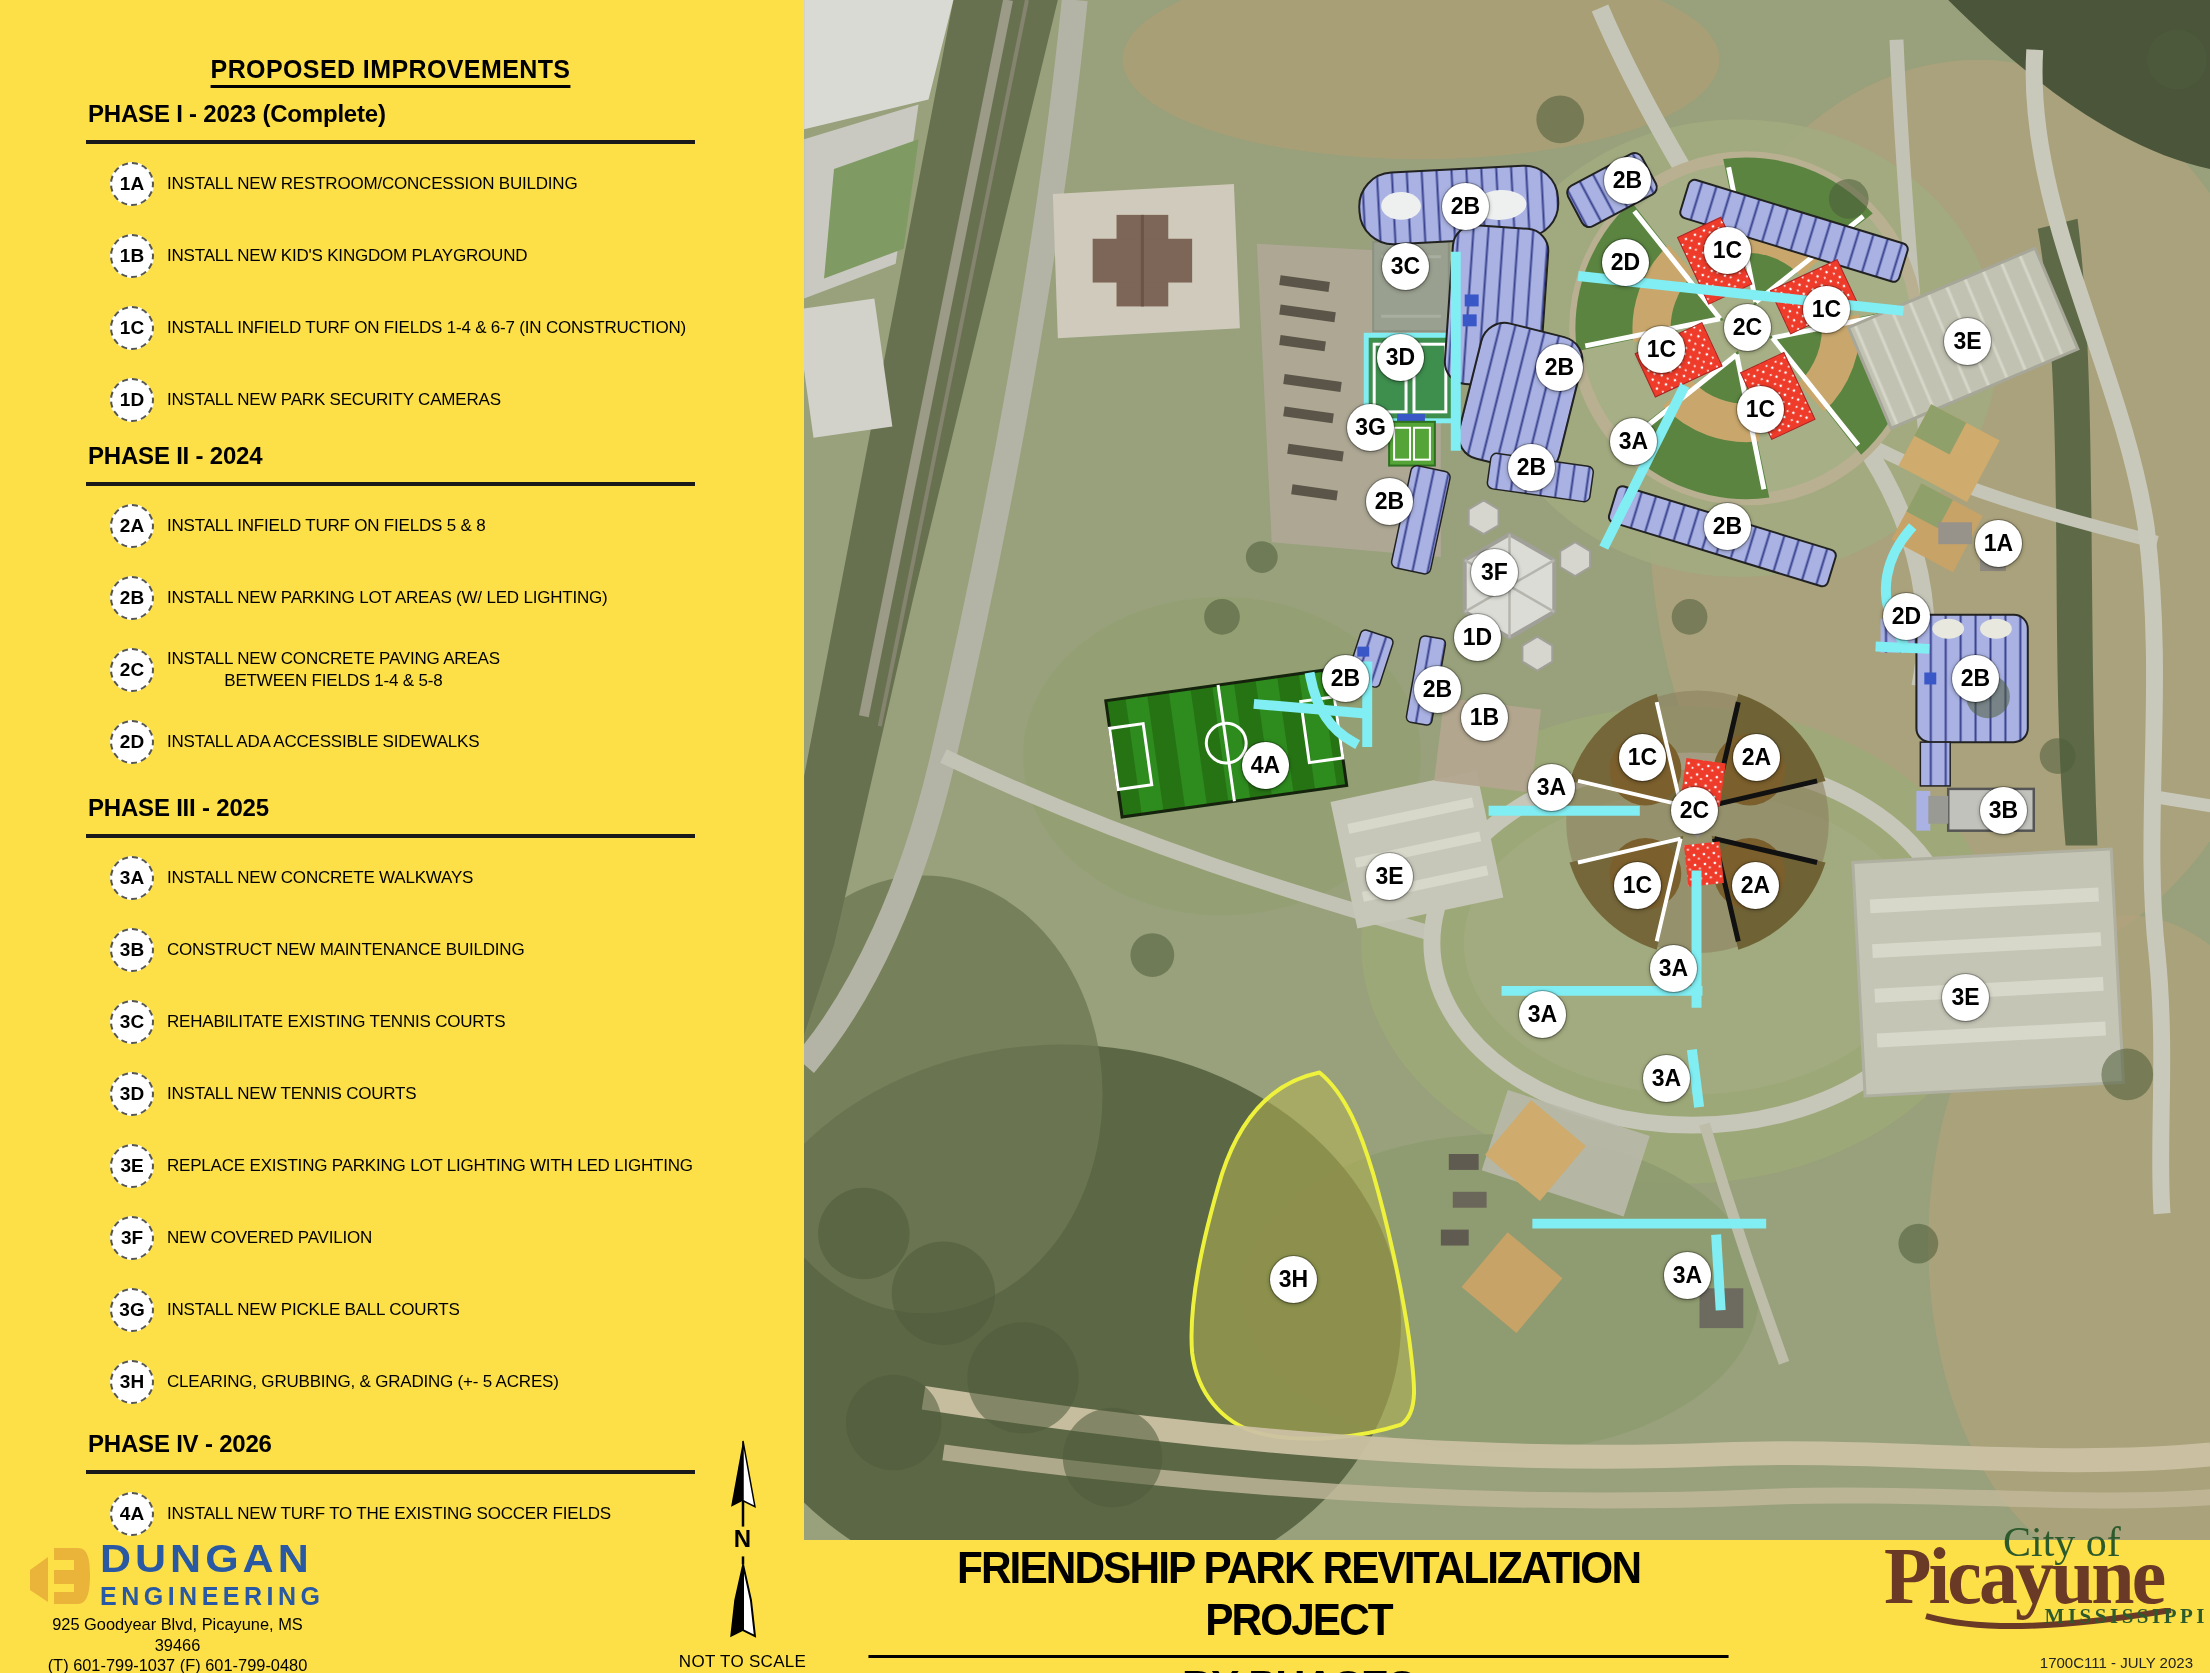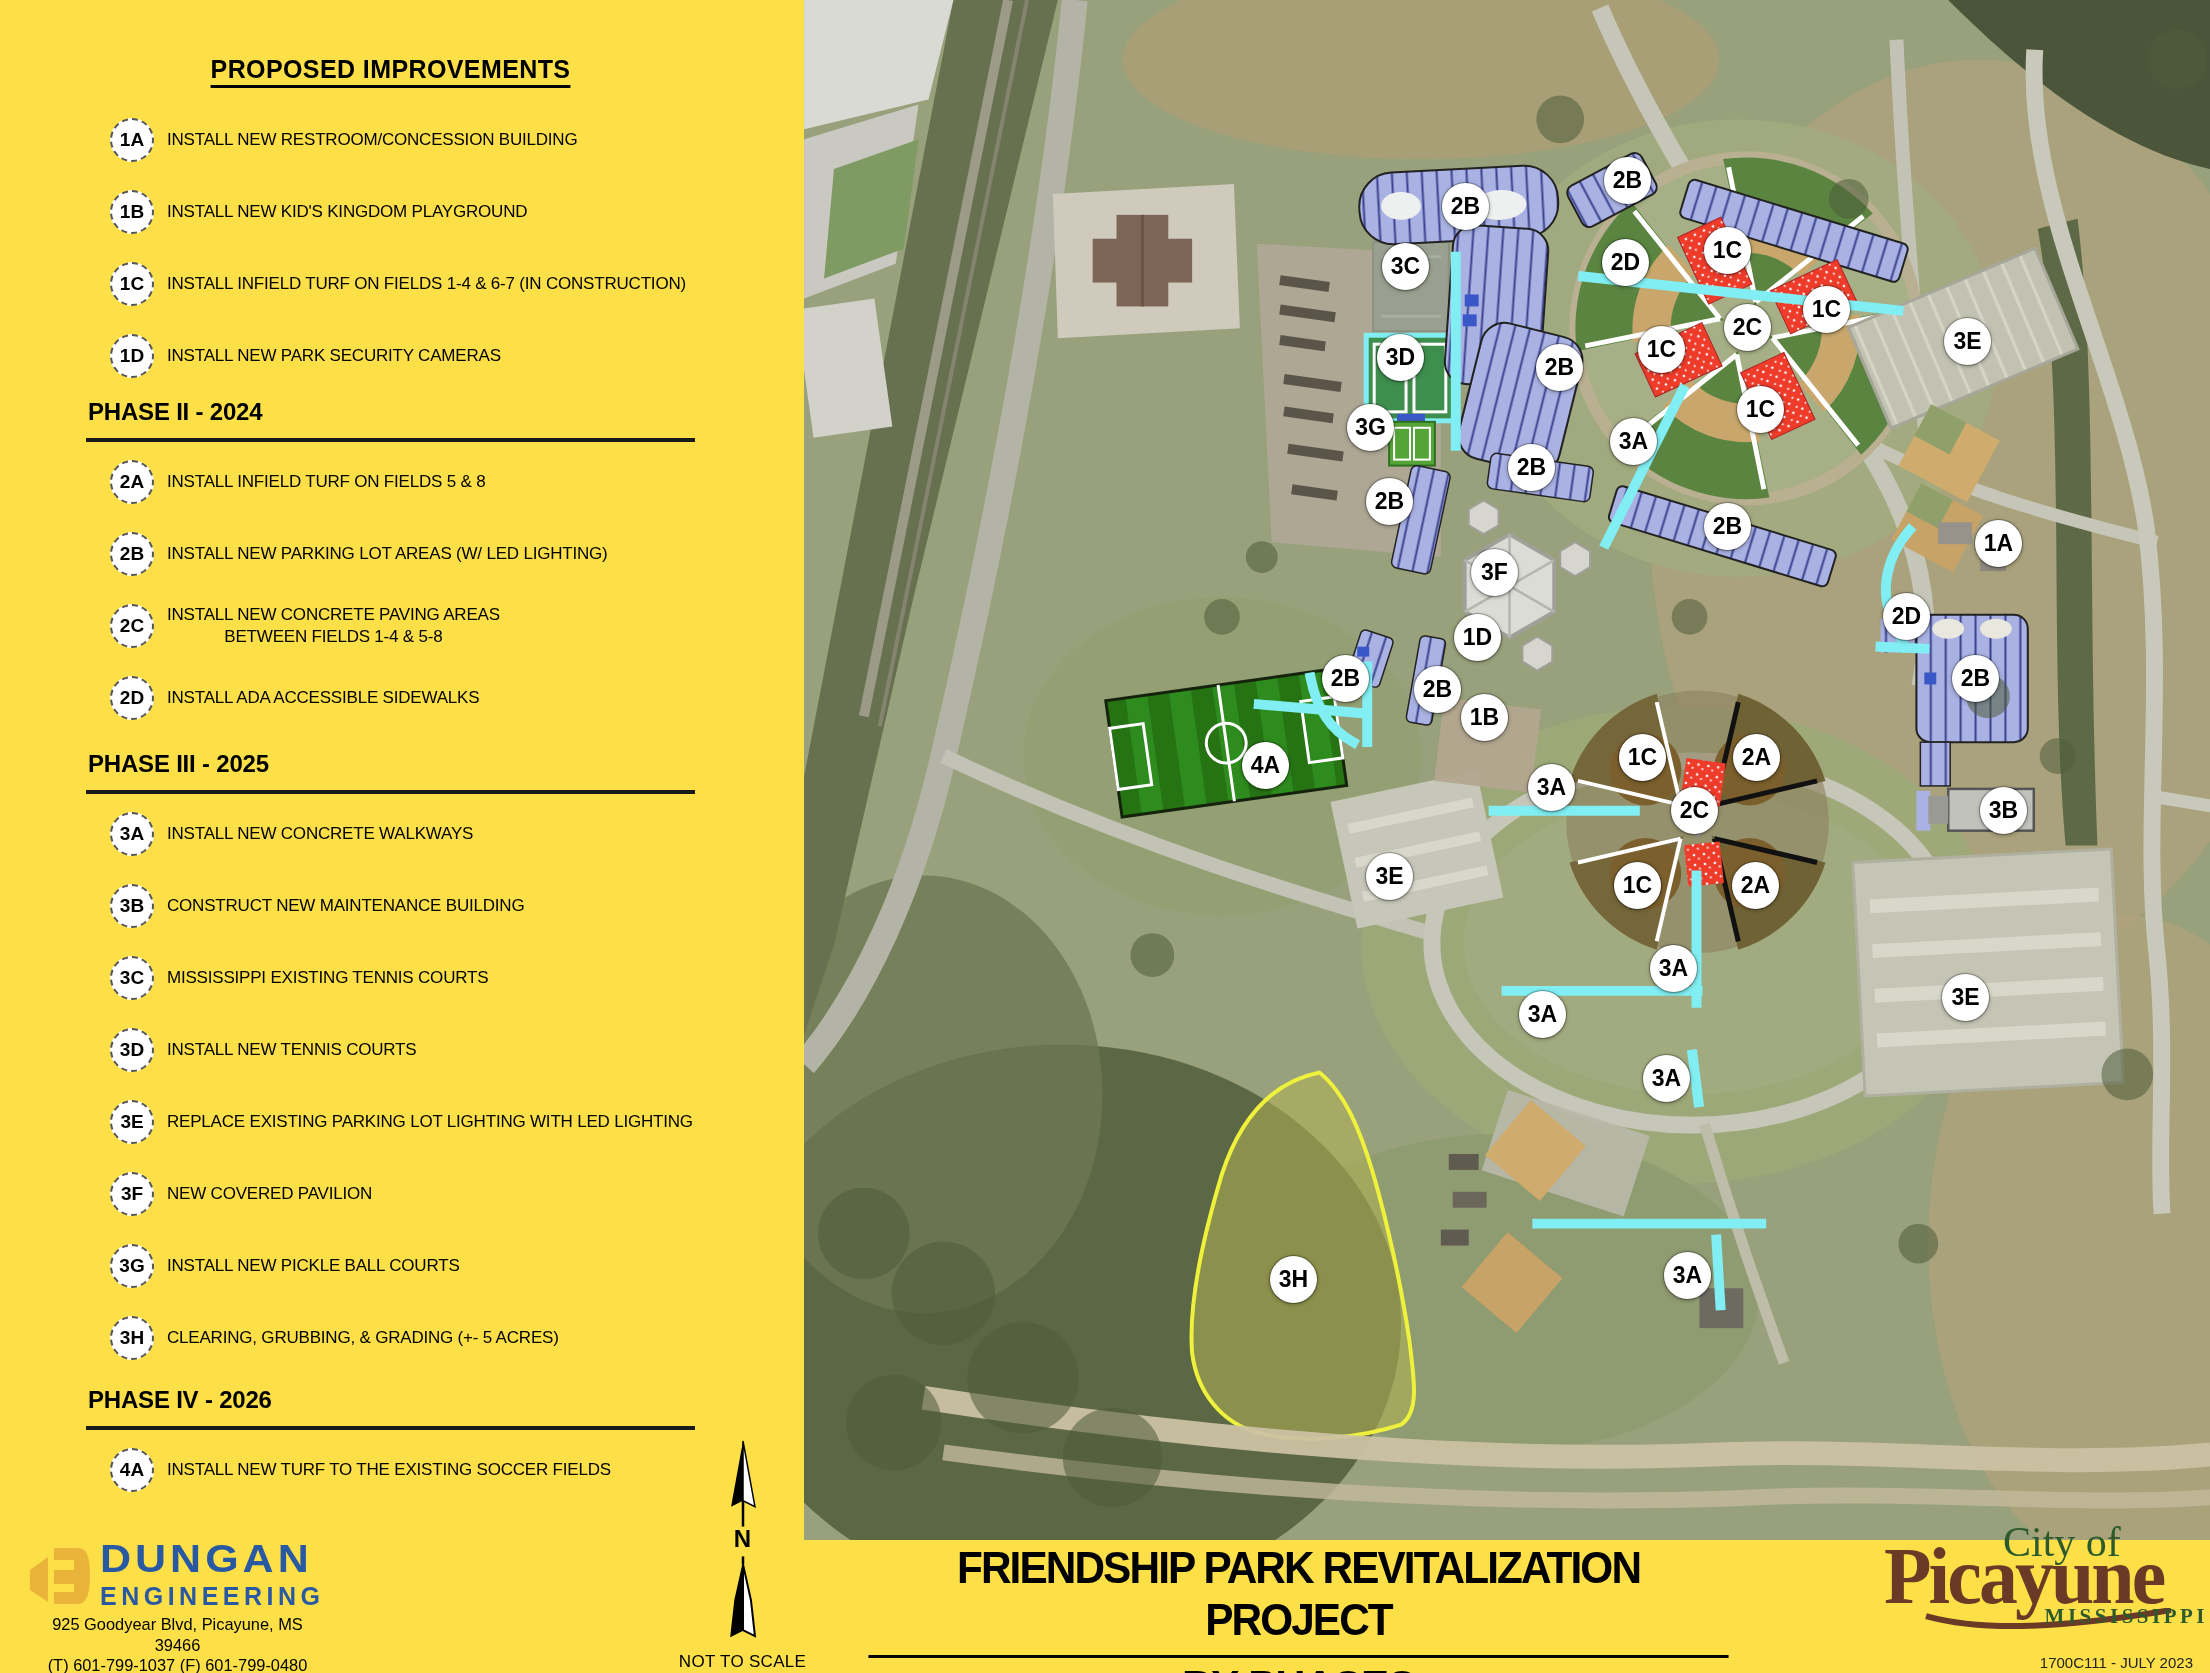--- a/index.html
+++ b/index.html
@@ -72,20 +72,21 @@
 <body>
 
 <div class="sheet">
 
   <h1 class="legend-title">PROPOSED IMPROVEMENTS</h1>
 
   <aside class="legend">
     <div class="phases">
 
         <section class="phase">
+          <h2 class="phase-heading">PHASE I - 2023 (Complete)</h2>
           <ul class="items">
 
               <li class="item">
                 <span class="code">1A</span>
                 <span class="txt">INSTALL NEW RESTROOM/CONCESSION BUILDING</span>
               </li>
 
               <li class="item">
                 <span class="code">1B</span>
                 <span class="txt">INSTALL NEW KID'S KINGDOM PLAYGROUND</span>
@@ -139,21 +140,21 @@
                 <span class="txt">INSTALL NEW CONCRETE WALKWAYS</span>
               </li>
 
               <li class="item">
                 <span class="code">3B</span>
                 <span class="txt">CONSTRUCT NEW MAINTENANCE BUILDING</span>
               </li>
 
               <li class="item">
                 <span class="code">3C</span>
-                <span class="txt">MISSISSIPPI EXISTING TENNIS COURTS</span>
+                <span class="txt">REHABILITATE EXISTING TENNIS COURTS</span>
               </li>
 
               <li class="item">
                 <span class="code">3D</span>
                 <span class="txt">INSTALL NEW TENNIS COURTS</span>
               </li>
 
               <li class="item">
                 <span class="code">3E</span>
                 <span class="txt">REPLACE EXISTING PARKING LOT LIGHTING WITH LED LIGHTING</span>

